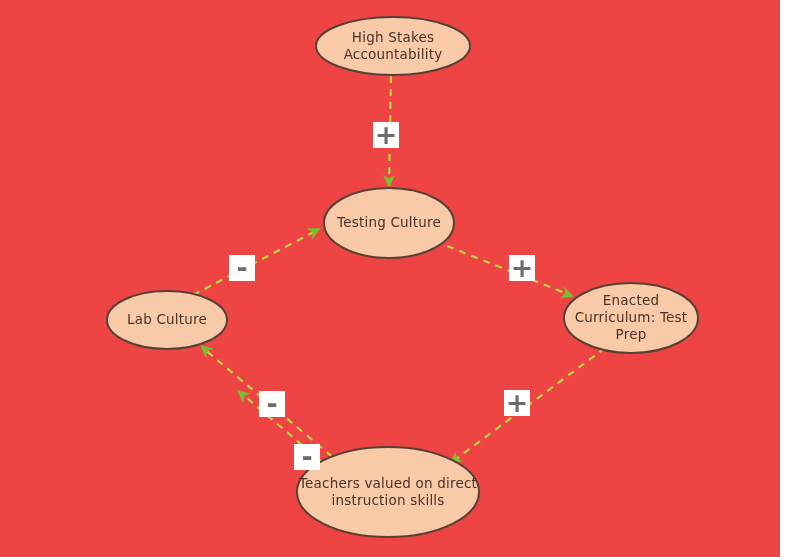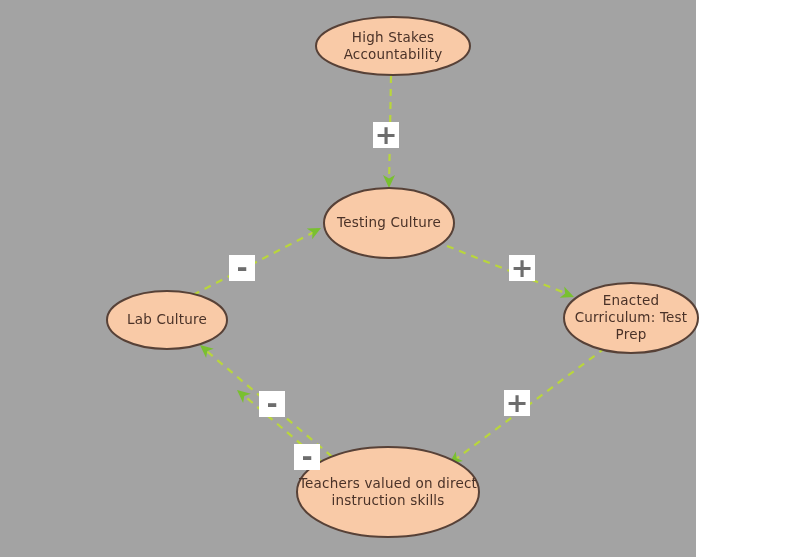--- a/index.html
+++ b/index.html
@@ -9,23 +9,23 @@
     background: #ffffff;
   }
   body {
     width: 800px;
     height: 557px;
     font-family: "DejaVu Sans", sans-serif;
     overflow: hidden;
   }
   #diagram-canvas {
     position: relative;
-    width: 696px;
+    width: 780px;
     height: 557px;
-    background: #a3a3a3;
+    background: #ef4444;
   }
   svg#graph {
     display: block;
     width: 800px;
     height: 557px;
   }
   .node-ellipse {
     fill: #f9caa7;
     stroke: #574137;
     stroke-width: 2;

